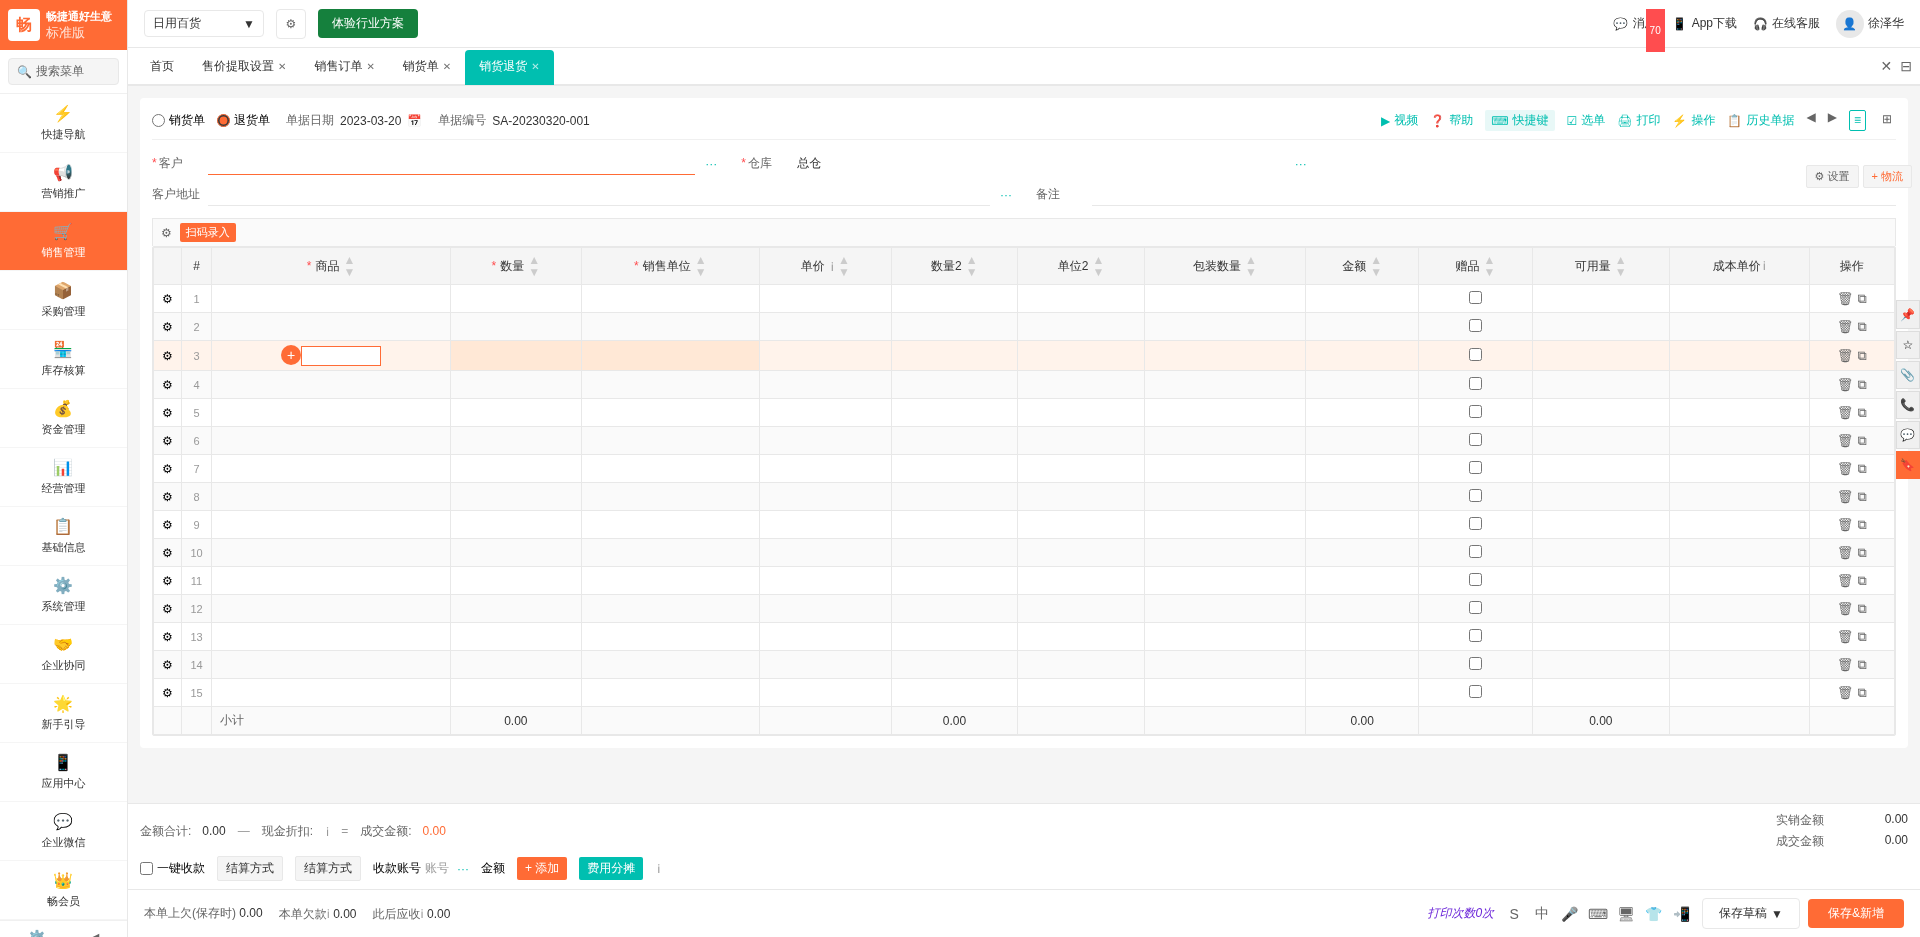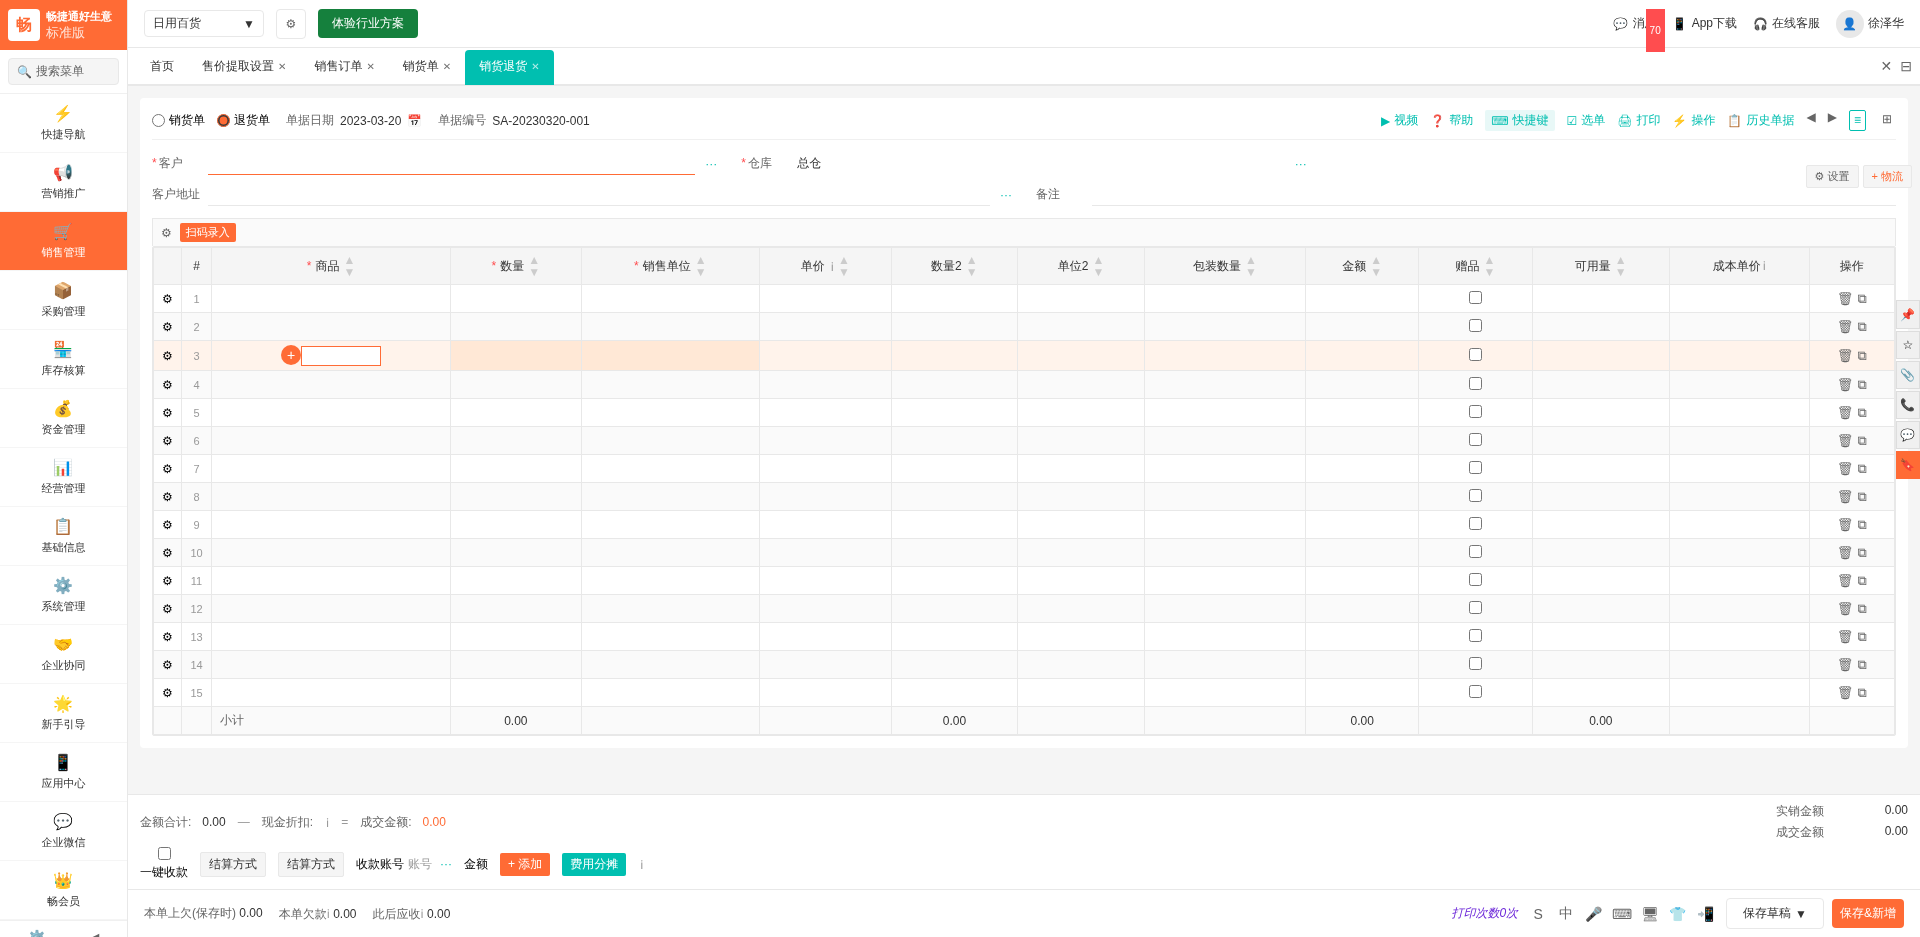--- a/index.html
+++ b/index.html
@@ -79,34 +79,34 @@
     
     .footer-form { background: #fff; padding: 8px 12px; border-top: 1px solid #e8e8e8; }
     .footer-row { display: flex; align-items: center; gap: 12px; flex-wrap: wrap; }
     .footer-field { display: flex; align-items: center; gap: 11px; }
     .footer-label { color: #666; }
     .footer-value { color: #333; }
     .footer-dash { color: #999; }
     .footer-equal { color: #999; }
     .amount-result { color: #ff6b35; font-weight: 500; }
     .footer-bottom-row { display: flex; align-items: center; gap: 12px; margin-top: 6px; flex-wrap: wrap; }
-    .footer-checkbox { display: flex; align-items: center; gap: 4px; flex-direction: column; }
+    .footer-checkbox { display: flex; align-items: center; gap: 4px; }
     .footer-btn { background: #f5f5f5; border: 1px solid #e8e8e8; border-radius: 2px; padding: 3px 8px; cursor: pointer; color: #333; }
     .add-fee-btn { background: #ff6b35; color: #fff; border: none; border-radius: 2px; padding: 3px 8px; cursor: pointer; }
     .split-fee-btn { background: #00bfb0; color: #fff; border: none; border-radius: 2px; padding: 3px 8px; cursor: pointer; }
 
     
     .bottom-bar { background: #fff; border-top: 1px solid #e8e8e8; padding: 8px 16px; display: flex; align-items: center; gap: 16px; }
     .bottom-info { color: #666; }
     .bottom-info span { color: #333; font-weight: 500; }
     .bottom-right { margin-left: auto; display: flex; gap: 8px; align-items: center; }
     .toolbar-icons { display: flex; gap: 4px; }
     .toolbar-icon { width: 24px; height: 24px; display: flex; align-items: center; justify-content: center; cursor: pointer; color: #666; font-size: 14px; }
     .save-draft-btn { background: #fff; border: 1px solid #e8e8e8; border-radius: 4px; padding: 6px 16px; cursor: pointer; color: #333; display: flex; align-items: center; gap: 4px; }
-    .save-new-btn { background: #ff6b35; color: #fff; border: none; border-radius: 4px; padding: 6px 8px; cursor: pointer; display: flex; align-items: center; gap: 4px; }
+    .save-new-btn { background: #ff6b35; color: #fff; border: none; border-radius: 4px; padding: 6px 20px; cursor: pointer; display: flex; align-items: center; gap: 4px; }
 
     
     .amount-summary { display: flex; flex-direction: column; gap: 4px; margin-left: auto; }
     .amount-line { display: flex; justify-content: space-between; gap: 24px; }
     .amount-label { color: #666; }
     .amount-val { color: #333; min-width: 60px; text-align: right; }
 
     .th-with-sort { display: flex; align-items: center; justify-content: center; gap: 4px; }
     .sort-arrows { display: flex; flex-direction: column; font-size: 8px; line-height: 1; color: #ccc; }
 

